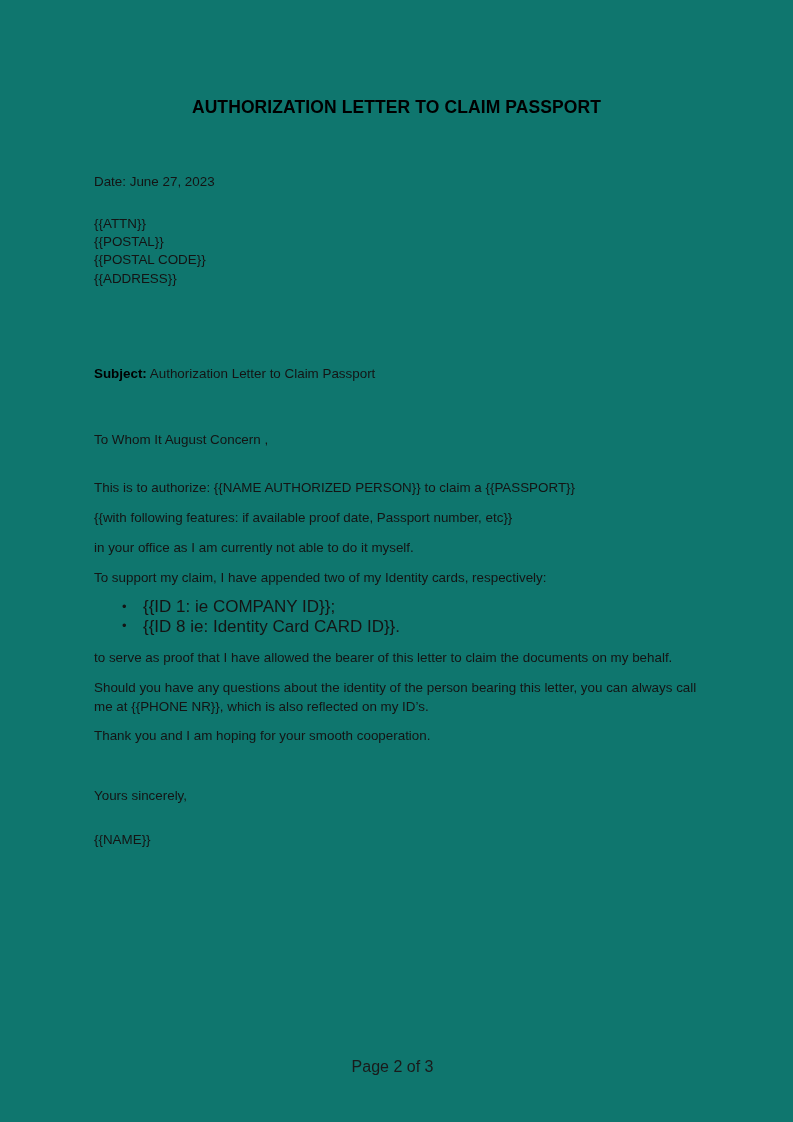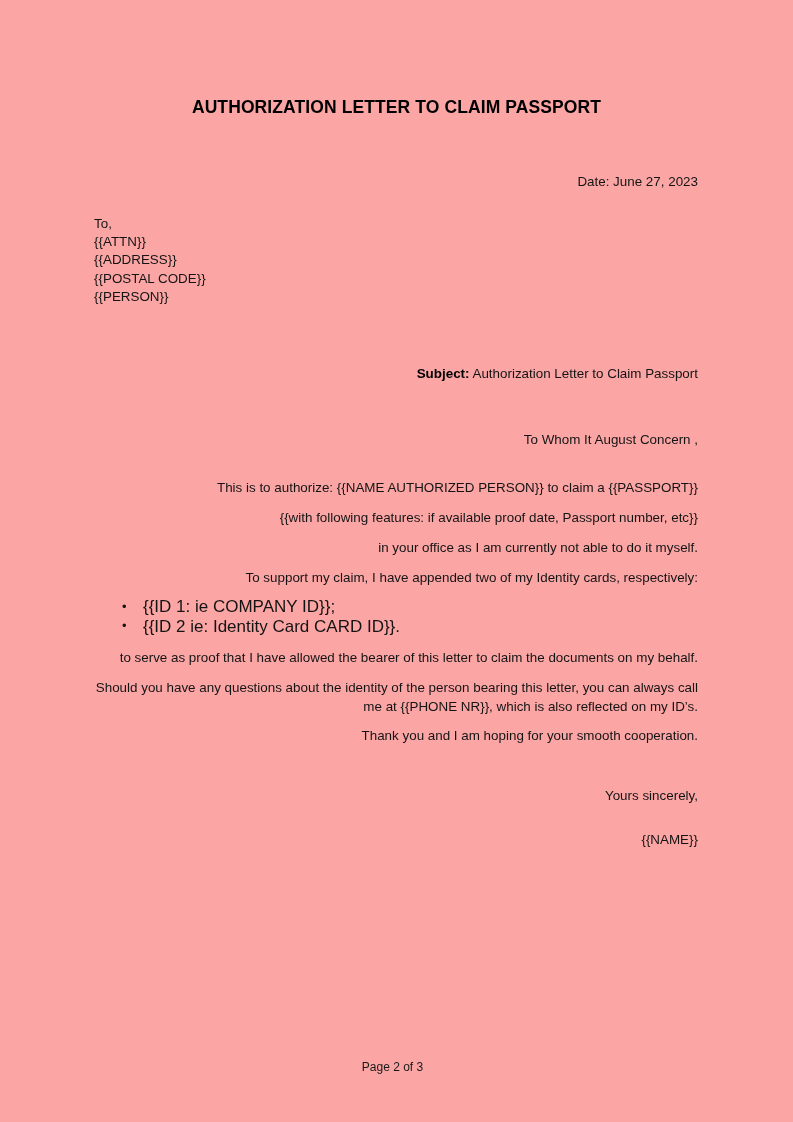--- a/index.html
+++ b/index.html
@@ -9,21 +9,21 @@
     background: #ffffff;
   }
   body {
     font-family: "Liberation Sans", sans-serif;
     color: #0d0d0d;
   }
   .page {
     position: relative;
     width: 793px;
     height: 1122px;
-    background: #fca5a5;
+    background: #0f766e;
     margin: 0 auto;
     overflow: hidden;
     box-sizing: border-box;
   }
   .content {
     position: absolute;
     left: 94px;
     top: 0;
     width: 604px;
   }
@@ -46,21 +46,20 @@
 
   
   .p {
     font-size: 13.4px;
     line-height: 19px;
     color: #141414;
     margin: 0;
     padding: 0;
     position: absolute;
     width: 604px;
-    text-align: right;
   }
   .addr-line {
     font-size: 13.4px;
     line-height: 18.2px;
     color: #141414;
     margin: 0;
     white-space: pre;
   }
   .addr-block {
     position: absolute;
@@ -102,59 +101,58 @@
     color: #141414;
   }
 
   
   .footer {
     position: absolute;
     left: 0;
     top: 1060px;
     width: 785px;
     text-align: center;
-    font-size: 12px;
+    font-size: 16px;
     line-height: 14px;
     color: #1a1a1a;
   }
 </style>
 </head>
 <body>
 
 <div class="page">
 
   <div class="content">
 
     <h1 class="doc-title">AUTHORIZATION LETTER  TO CLAIM PASSPORT</h1>
 
     <p class="p" style="top:172px;">Date: June 27, 2023</p>
 
     <div class="addr-block">
-      <div class="addr-line">To,</div>
       <div class="addr-line">{{ATTN}}</div>
+      <div class="addr-line">{{POSTAL}}</div>
+      <div class="addr-line">{{POSTAL CODE}}</div>
       <div class="addr-line">{{ADDRESS}}</div>
-      <div class="addr-line">{{POSTAL CODE}}</div>
-      <div class="addr-line">{{PERSON}}</div>
     </div>
 
     <p class="p" style="top:364px;"><span class="subject-label">Subject:</span><span> Authorization Letter to Claim Passport</span></p>
 
     <p class="p" style="top:430px;">To Whom It August Concern ,</p>
 
     <p class="p" style="top:478px;">This is to authorize: {{NAME AUTHORIZED PERSON}} to claim a {{PASSPORT}}</p>
 
     <p class="p" style="top:508px;">{{with following features: if available proof date, Passport number, etc}}</p>
 
     <p class="p" style="top:538px;">in your office as I am currently not able to do it myself.</p>
 
     <p class="p" style="top:568px;">To support my claim, I have appended two of my Identity cards, respectively:</p>
 
     <ul class="bullets">
       <li>{{ID 1: ie COMPANY ID}};</li>
-      <li>{{ID 2 ie: Identity Card CARD ID}}.</li>
+      <li>{{ID 8 ie: Identity Card CARD ID}}.</li>
     </ul>
 
     <p class="p" style="top:648px;">to serve as proof that I have allowed the bearer of this letter to claim the documents on my behalf.</p>
 
     <p class="p" style="top:678px;">Should you have any questions about the identity of the person bearing this letter, you can always call me at {{PHONE NR}}, which is also reflected on my ID’s.</p>
 
     <p class="p" style="top:726px;">Thank you and I am hoping for your smooth cooperation.</p>
 
     <p class="p" style="top:786px;">Yours sincerely,</p>
 

